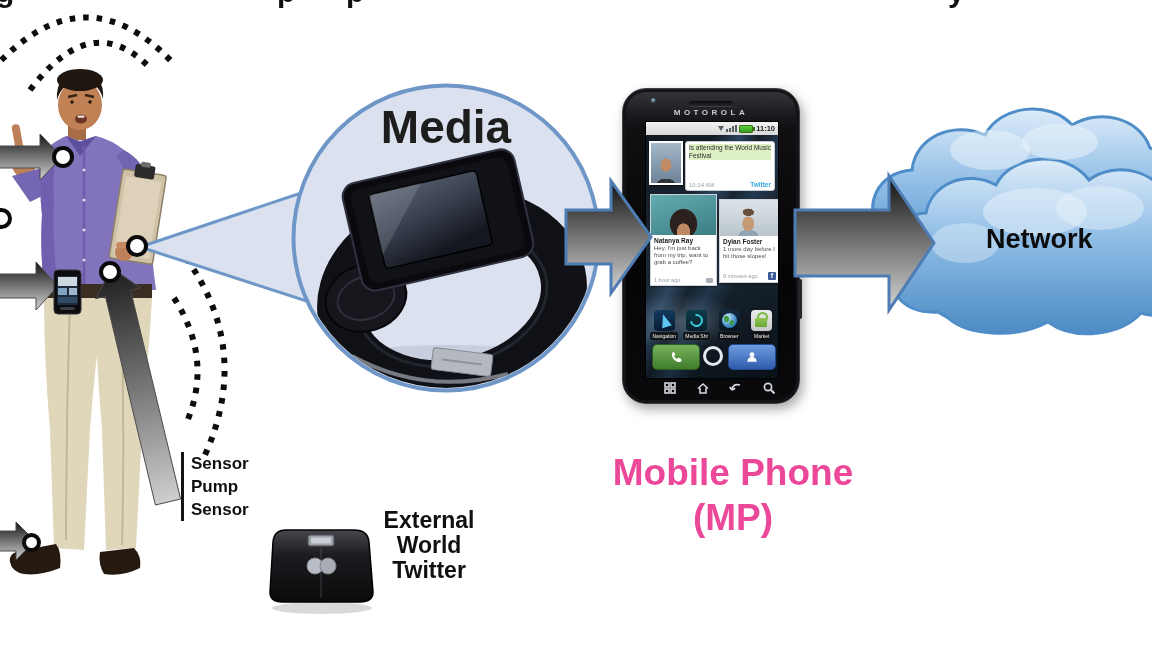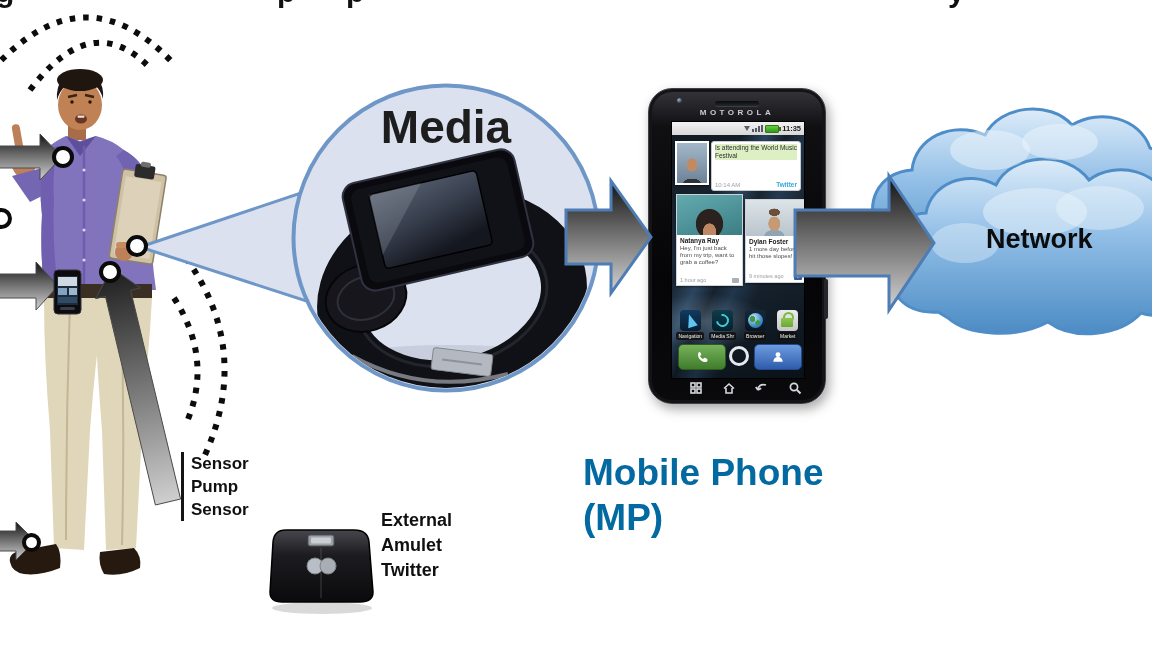--- a/index.html
+++ b/index.html
@@ -6,31 +6,31 @@
   .stage{position:relative;width:1152px;height:648px;background:#ffffff;overflow:hidden;
          font-family:"Liberation Sans",sans-serif;margin:0 auto;}
   .abs{position:absolute;}
   svg{display:block;}
   .layer{position:absolute;left:0;top:0;}
 
   
   .frag{position:absolute;top:-25px;font-size:30px;font-weight:bold;color:#111;}
   .amulet-label{left:330px;top:100px;width:232px;text-align:center;
     font-size:46px;font-weight:bold;color:#1d1d1d;z-index:6;}
-  .mp-label{left:583px;top:450px;width:300px;
-    font-size:37px;font-weight:bold;line-height:45px;color:#0369a1;z-index:6;}
+  .mp-label{left:583px;top:450px;width:300px;text-align:center;
+    font-size:37px;font-weight:bold;line-height:45px;color:#ec4899;z-index:6;}
   .network-label{left:986px;top:224px;font-size:27px;font-weight:bold;color:#0c0c0c;
     white-space:nowrap;z-index:6;}
   .insulin-label{left:181px;top:452px;font-size:17px;font-weight:bold;line-height:23px;
     color:#101010;border-left:3px solid #141414;padding-left:7px;z-index:6;}
-  .weight-label{left:381px;top:508px;width:96px;font-size:18px;
+  .weight-label{left:381px;top:508px;width:96px;text-align:center;font-size:23px;
     font-weight:bold;line-height:25px;color:#101010;z-index:6;}
 
   
-  .phone{left:648px;top:88px;width:176px;height:314px;z-index:2;
+  .phone{left:622px;top:88px;width:176px;height:314px;z-index:2;
     background:linear-gradient(180deg,#35353b 0%,#101013 12%,#050507 60%,#0a0a0d 100%);
     border-radius:24px;border:1px solid #404048;
     box-shadow:inset 0 0 0 3px #141417, 3px 5px 12px rgba(0,0,0,.35);}
   .phone .cam{position:absolute;left:28px;top:9px;width:5px;height:5px;border-radius:50%;
     background:radial-gradient(circle at 35% 35%,#9fb6c6,#30414e 70%);}
   .phone .speaker{position:absolute;left:66px;top:12px;width:44px;height:5px;border-radius:3px;
     background:linear-gradient(#090a0c,#222830);box-shadow:0 1px 0 rgba(255,255,255,.12);}
   .phone .brand{position:absolute;left:0;top:19px;width:100%;text-align:center;
     font-size:8px;font-weight:bold;letter-spacing:3.5px;color:#c9ccd3;}
   .phone .vol{position:absolute;right:-3px;top:190px;width:4px;height:40px;border-radius:2px;
@@ -294,21 +294,21 @@
 
       <div class="statusbar">
         <span class="sb-ant"></span>
         <span class="sb-bars">
           <i style="height:3px"></i>
             <i style="height:4.5px"></i>
             <i style="height:6px"></i>
             <i style="height:7px"></i>
         </span>
         <span class="sb-batt"></span>
-        <span class="sb-time">11:35</span>
+        <span class="sb-time">11:10</span>
       </div>
 
       <div class="widget">
         <div class="w-photo"></div>
         <div class="w-bubble">
           <div class="w-msg">Is attending the World Music Festival</div>
           <div class="w-foot">
             <span class="w-time">10:14 AM</span>
             <span class="w-src">Twitter</span>
           </div>
@@ -442,17 +442,17 @@
   <div class="abs network-label">Network</div>
 
   <div class="abs insulin-label">
     <div>Sensor</div>
     <div>Pump</div>
     <div>Sensor</div>
   </div>
 
   <div class="abs weight-label">
     <div>External</div>
-    <div>Amulet</div>
+    <div>World</div>
     <div>Twitter</div>
   </div>
 
 </div>
 
 </body></html>

